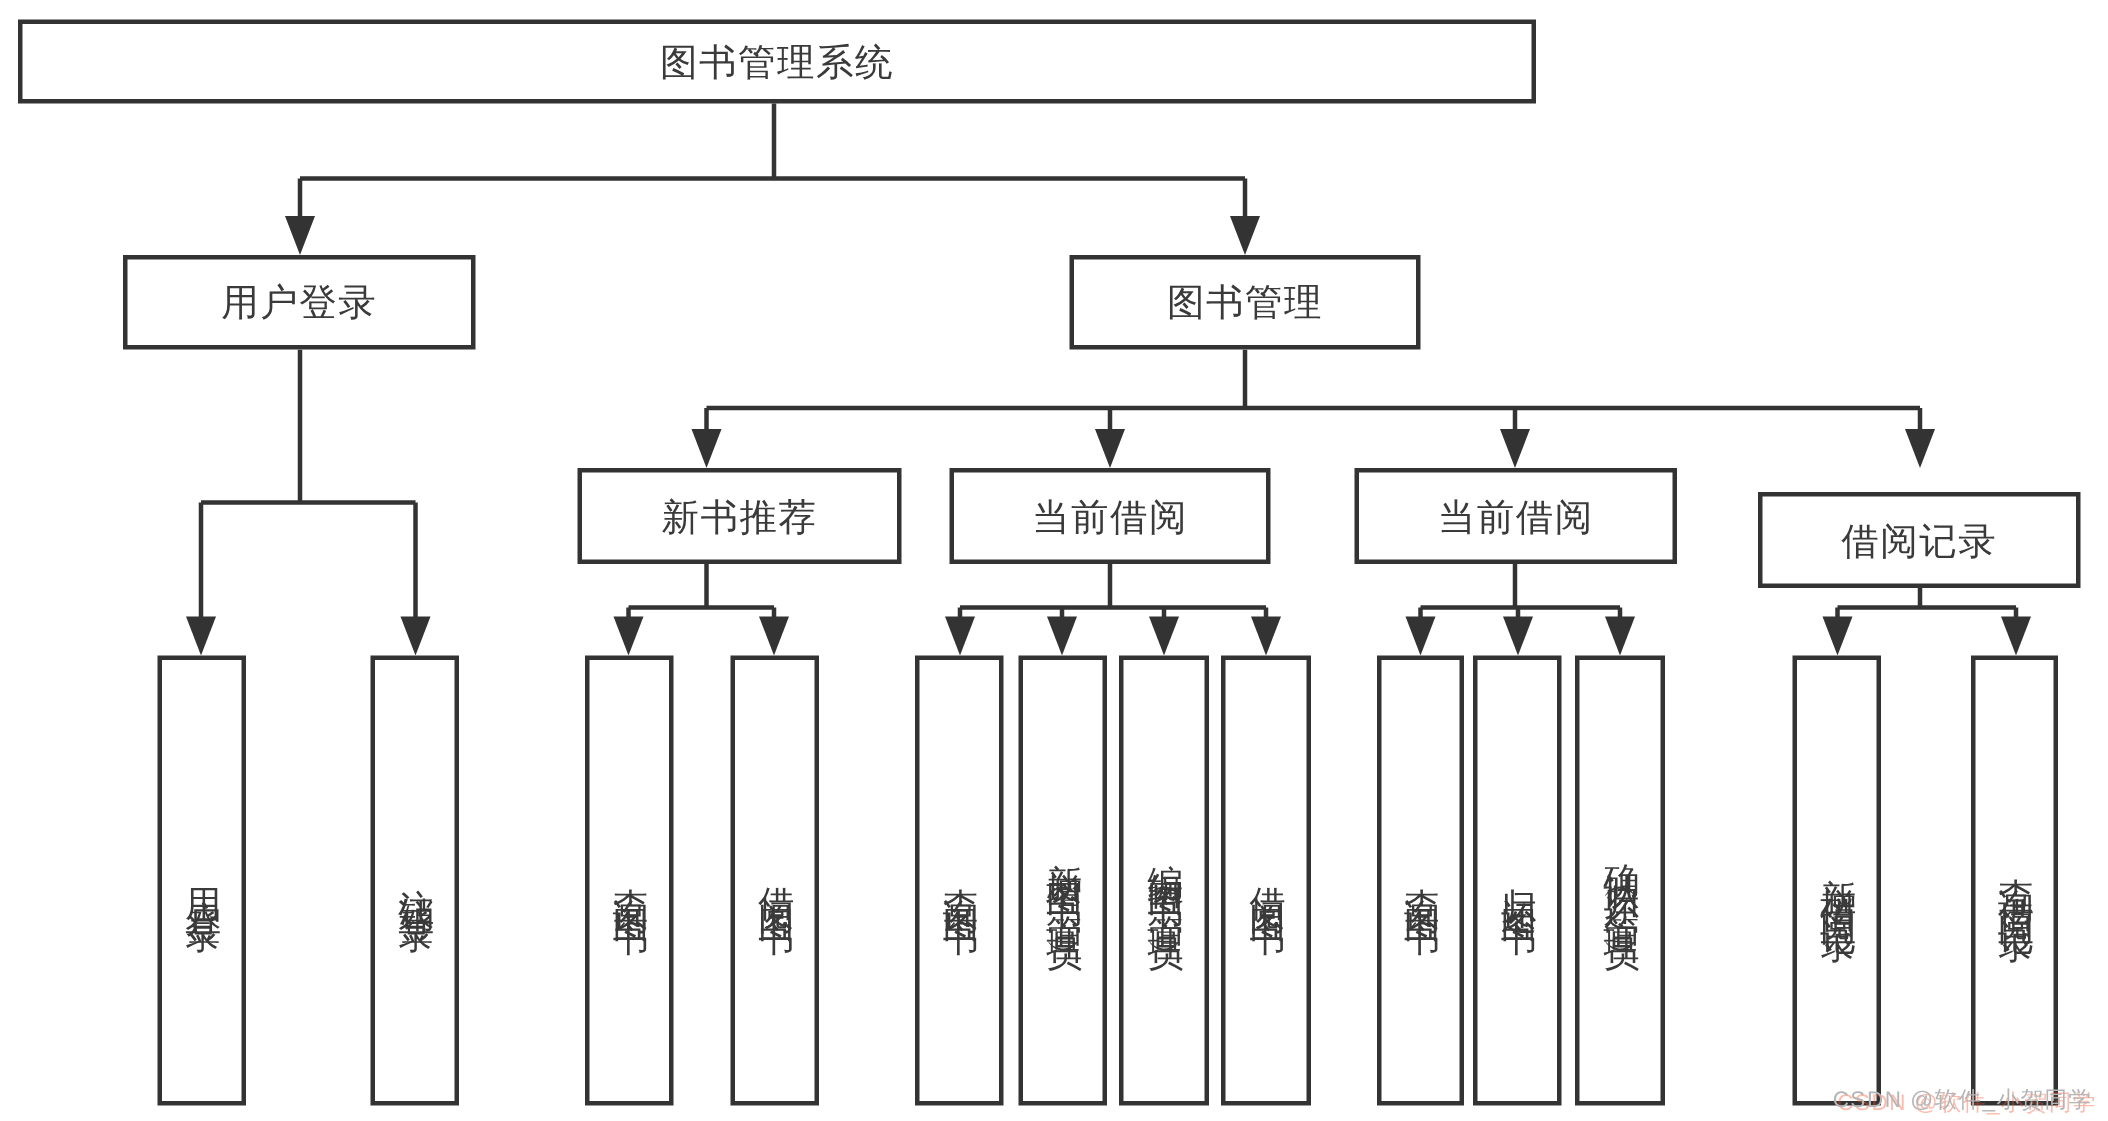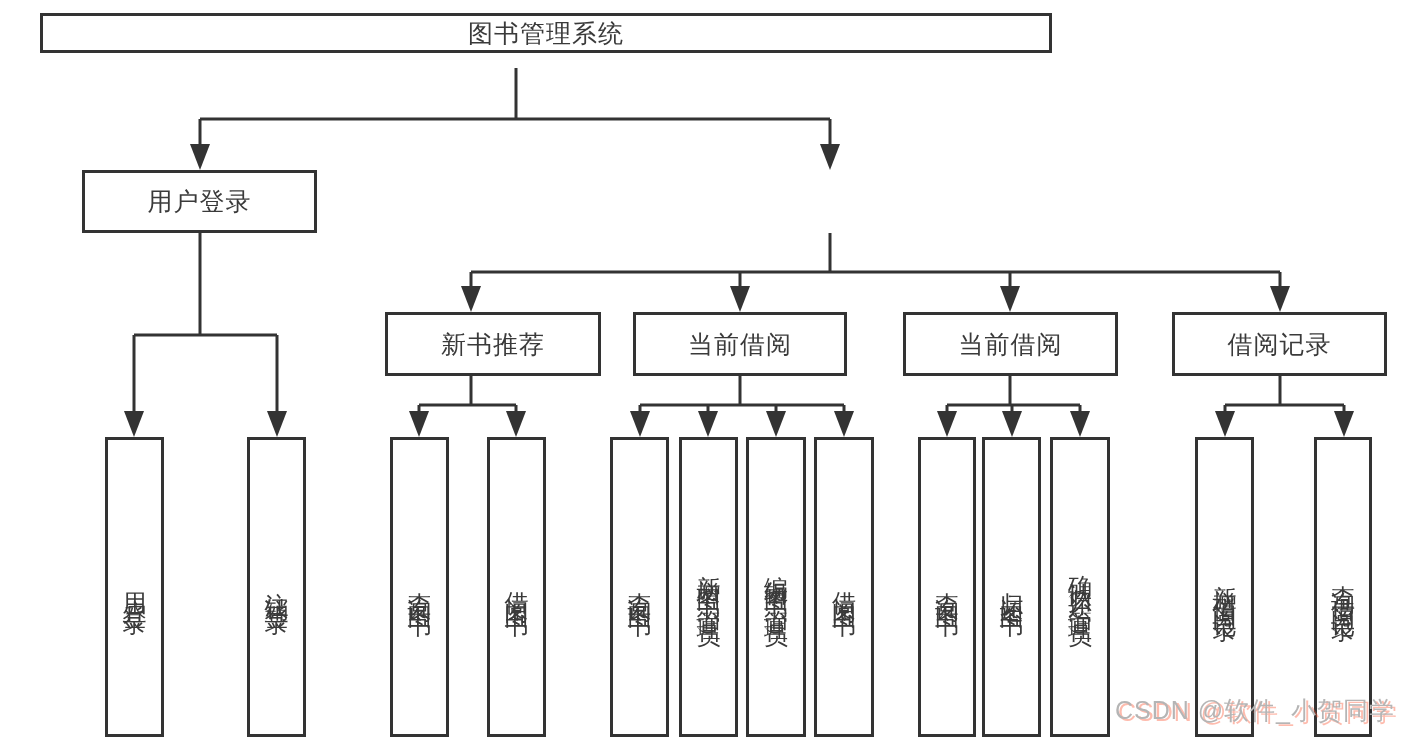--- a/index.html
+++ b/index.html
@@ -50,22 +50,22 @@
     writing-mode: vertical-rl;
     text-orientation: mixed;
     letter-spacing: 7px;
     line-height: 1;
     white-space: nowrap;
   }
 
   .watermark {
     position: absolute;
     right: 10px;
-    bottom: 20px;
-    font-size: 25px;
+    bottom: 4px;
+    font-size: 15px;
     letter-spacing: 1px;
     color: var(--watermark_text);
     text-shadow: 3px 2px 0 rgba(252, 85, 49, 0.40);
     white-space: nowrap;
     pointer-events: none;
   }
 </style>
 </head>
 <body>
 
@@ -128,38 +128,41 @@
       <polygon points="766,411 786,411 776,437"></polygon>
       <polygon points="834,411 854,411 844,437"></polygon>
       <polygon points="937,411 957,411 947,437"></polygon>
       <polygon points="1002,411 1022,411 1012,437"></polygon>
       <polygon points="1070,411 1090,411 1080,437"></polygon>
       <polygon points="1215,411 1235,411 1225,437"></polygon>
       <polygon points="1334,411 1354,411 1344,437"></polygon>
     </g>
   </svg>
 
-  <div class="node hnode" style="left:12px; top:13px; width:1012px; height:40px;margin-left:28px;">
+  <div class="node hnode" style="left:12px; top:13px; width:1012px; height:56px;">
     <span>图书管理系统</span>
   </div>
 
   <div class="node hnode" style="left:82px; top:170px; width:235px; height:63px;">
     <span>用户登录</span>
   </div>
+  <div class="node hnode" style="left:713px; top:170px; width:234px; height:63px;">
+    <span>图书管理</span>
+  </div>
 
   <div class="node hnode" style="left:363px; top:312px; width:216px; height:64px;margin-left:22px;">
     <span>新书推荐</span>
   </div>
   <div class="node hnode" style="left:633px; top:312px; width:214px; height:64px;">
     <span>当前借阅</span>
   </div>
   <div class="node hnode" style="left:903px; top:312px; width:215px; height:64px;">
     <span>当前借阅</span>
   </div>
-  <div class="node hnode" style="left:1172px; top:312px; width:215px; height:64px;">
+  <div class="node hnode" style="left:1172px; top:328px; width:215px; height:64px;">
     <span>借阅记录</span>
   </div>
 
   <div class="node vnode" style="left:105px; top:437px; width:59px; height:300px;">
     <span class="vtext">用户登录</span>
   </div>
   <div class="node vnode" style="left:247px; top:437px; width:59px; height:300px;">
     <span class="vtext">注销登录</span>
   </div>
 

